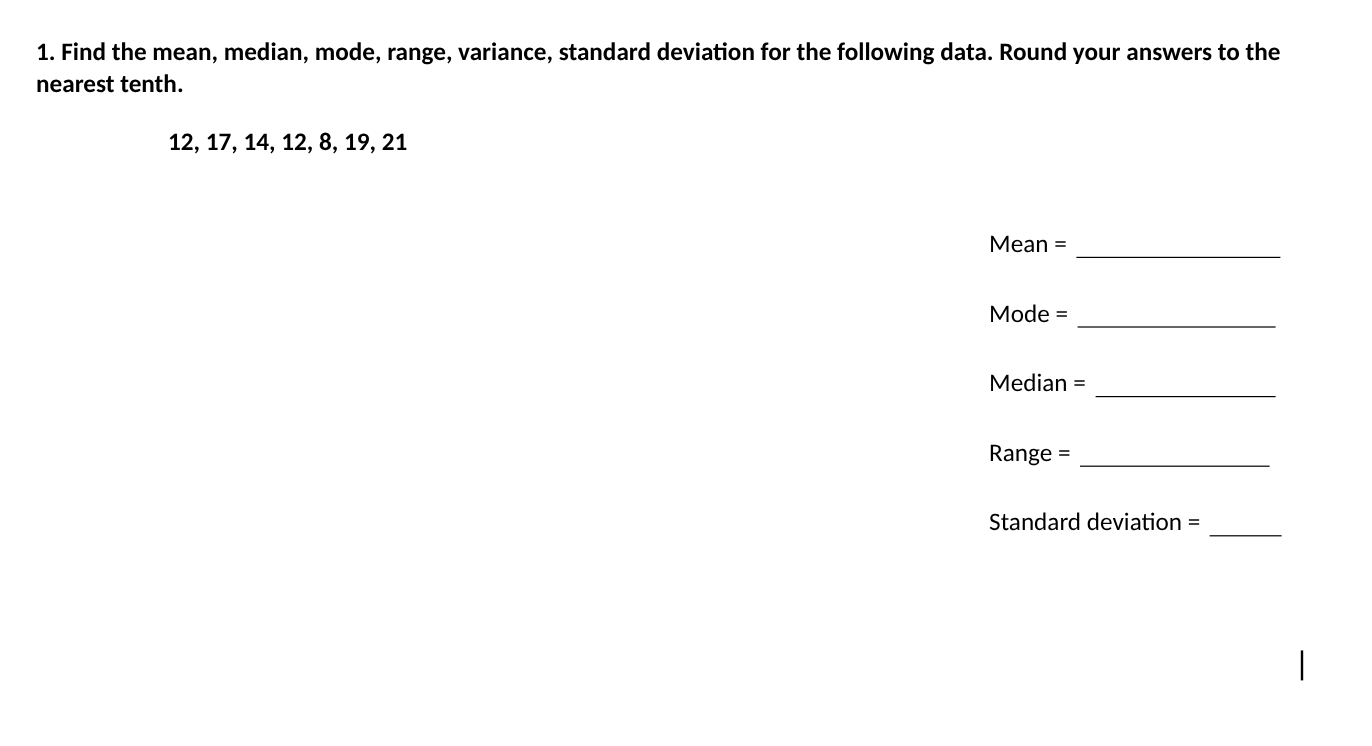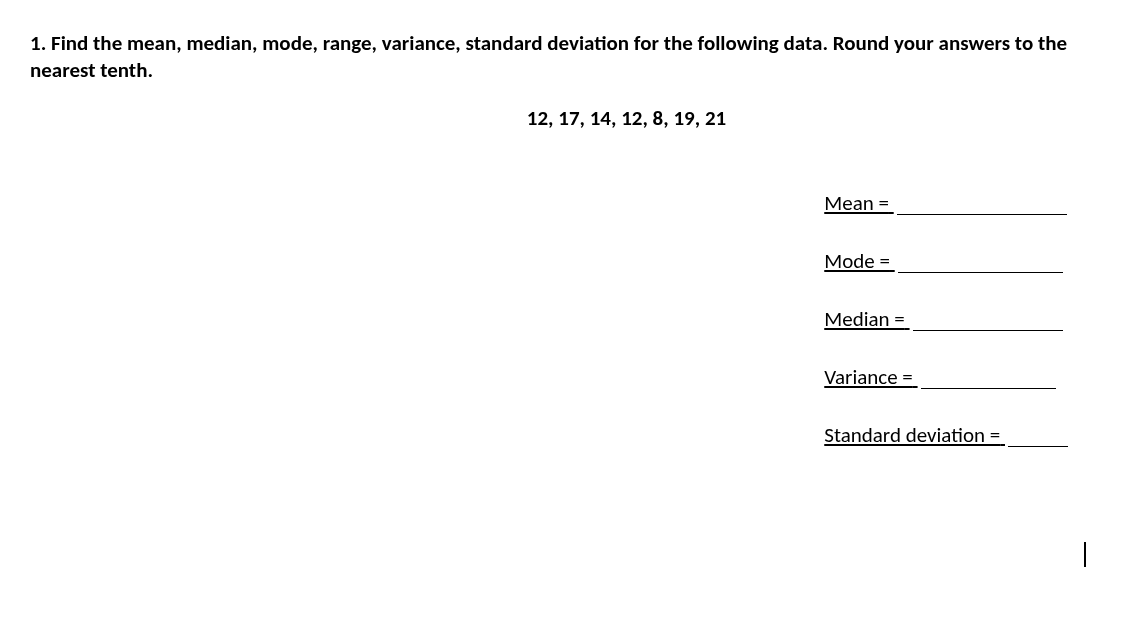--- a/index.html
+++ b/index.html
@@ -17,29 +17,27 @@
       padding: 30px 30px;
       position: relative;
     }
     .question-text {
       font-weight: bold;
       line-height: 1.3;
       margin-bottom: 20px;
     }
     .data-values {
       font-weight: bold;
-      text-align: center;
       margin-bottom: 55px;
       padding-left: 110px;
     }
     .answers {
       position: absolute;
       right: 75px;
       top: 190px;
-      text-decoration: underline;
     }
     .answer-line {
       margin-bottom: 32px;
       white-space: nowrap;
     }
     .answer-label {
       display: inline;
     }
     .blank {
       display: inline-block;
@@ -78,22 +76,22 @@
   </div>
   <div class="answer-line">
     <span class="answer-label">Mode =</span>
     <span class="blank blank-w3"></span>
   </div>
   <div class="answer-line">
     <span class="answer-label">Median =</span>
     <span class="blank blank-w2"></span>
   </div>
   <div class="answer-line">
-    <span class="answer-label">Variance =</span>
-    <span class="blank blank-w5"></span>
+    <span class="answer-label">Range =</span>
+    <span class="blank blank-w4"></span>
   </div>
   <div class="answer-line">
     <span class="answer-label">Standard deviation =</span>
     <span class="blank blank-w6"></span>
   </div>
 </div>
 
 <div class="cursor"></div>
 
 </body></html>

